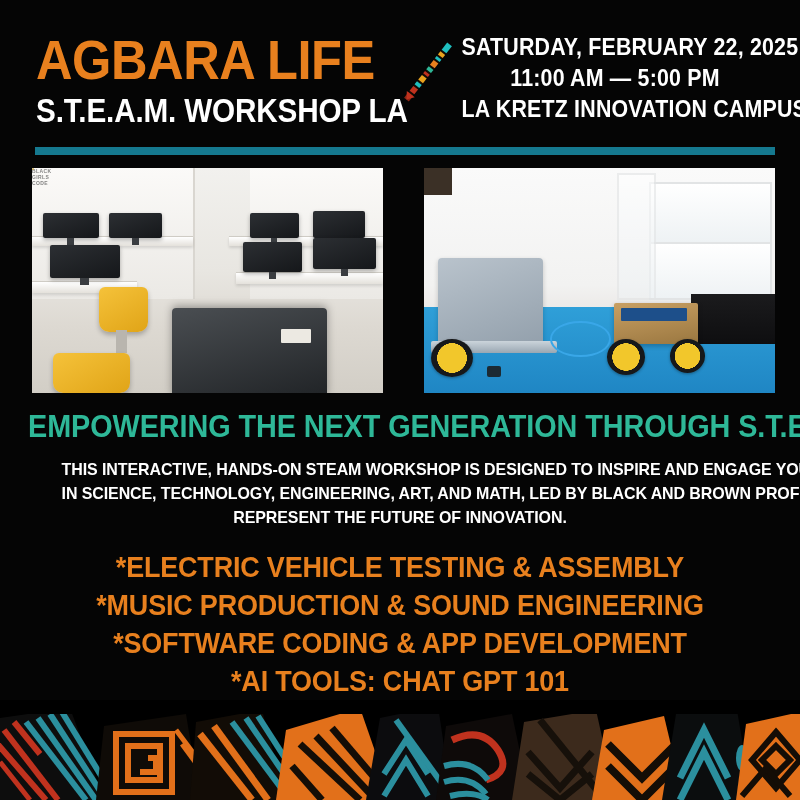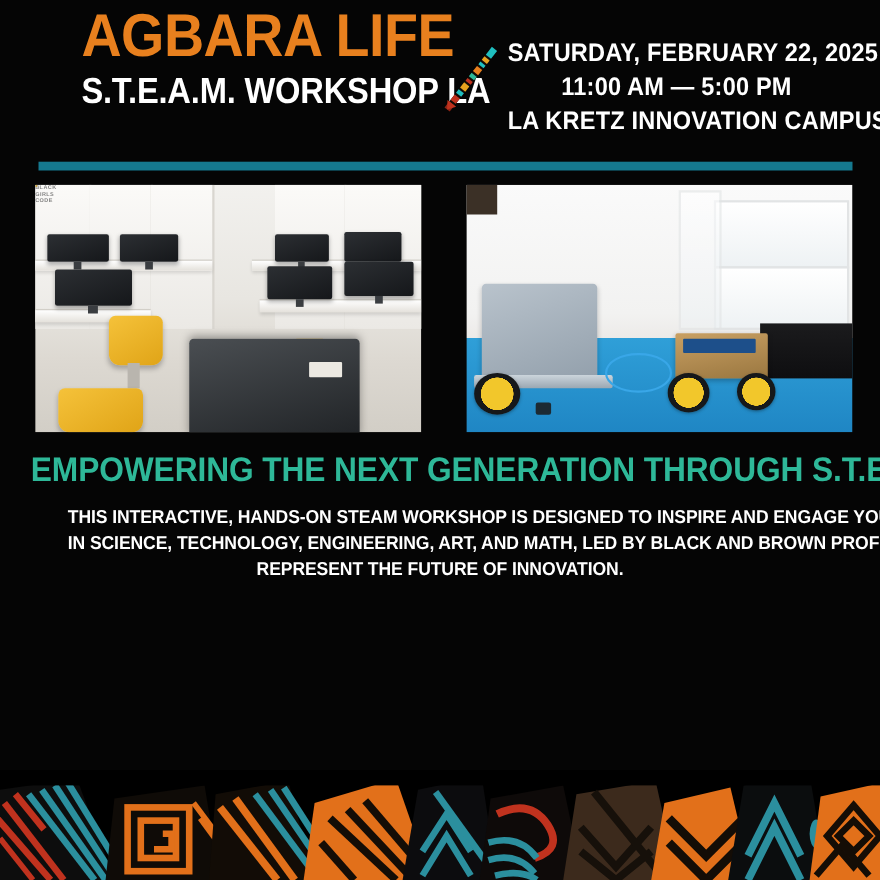--- a/index.html
+++ b/index.html
@@ -24,23 +24,22 @@
   
   .header {
     position: absolute;
     left: 0; top: 0;
     width: 800px;
     height: 140px;
   }
   .brand-block {
     position: absolute;
     left: 36px;
-    top: 4px;
+    top: 32px;
     width: 360px;
-    margin-left: 38px;
   }
   .brand-title {
     color: #E8801E;
     font-family: "Liberation Sans Narrow", "Liberation Sans", sans-serif;
     font-size: 55px;
     line-height: 56px;
     font-weight: bold;
     letter-spacing: -0.5px;
     transform: scaleX(0.92);
     transform-origin: left center;
@@ -465,20 +464,26 @@
   </div>
 
   <div class="headline">EMPOWERING THE NEXT GENERATION THROUGH S.T.E.A.M.</div>
 
   <div class="body-copy">
     <p>THIS INTERACTIVE, HANDS-ON STEAM WORKSHOP IS DESIGNED TO INSPIRE AND ENGAGE YOUTH (AGES 4-18)</p>
     <p>IN SCIENCE, TECHNOLOGY, ENGINEERING, ART, AND MATH, LED BY BLACK AND BROWN PROFESSIONALS WHO</p>
     <p>REPRESENT THE FUTURE OF INNOVATION.</p>
   </div>
 
+  <div class="offer-list">
+    <div class="offer-item">*ELECTRIC VEHICLE TESTING &amp; ASSEMBLY</div>
+    <div class="offer-item">*MUSIC PRODUCTION &amp; SOUND ENGINEERING</div>
+    <div class="offer-item">*SOFTWARE CODING &amp; APP DEVELOPMENT</div>
+    <div class="offer-item">*AI TOOLS: CHAT GPT 101</div>
+  </div>
 
   <div class="pattern-border">
     <svg width="800" height="100" viewBox="0 0 800 100" preserveAspectRatio="none">
       <rect x="0" y="0" width="800" height="100" fill="#000000"></rect>
 
       <g>
         <polygon points="0,18 70,8 104,100 0,100" fill="#0d0d0d"></polygon>
         <g stroke="#C0321E" stroke-width="6">
           <line x1="-6" y1="40" x2="46" y2="100"></line>
           <line x1="4" y1="30" x2="58" y2="100"></line>

